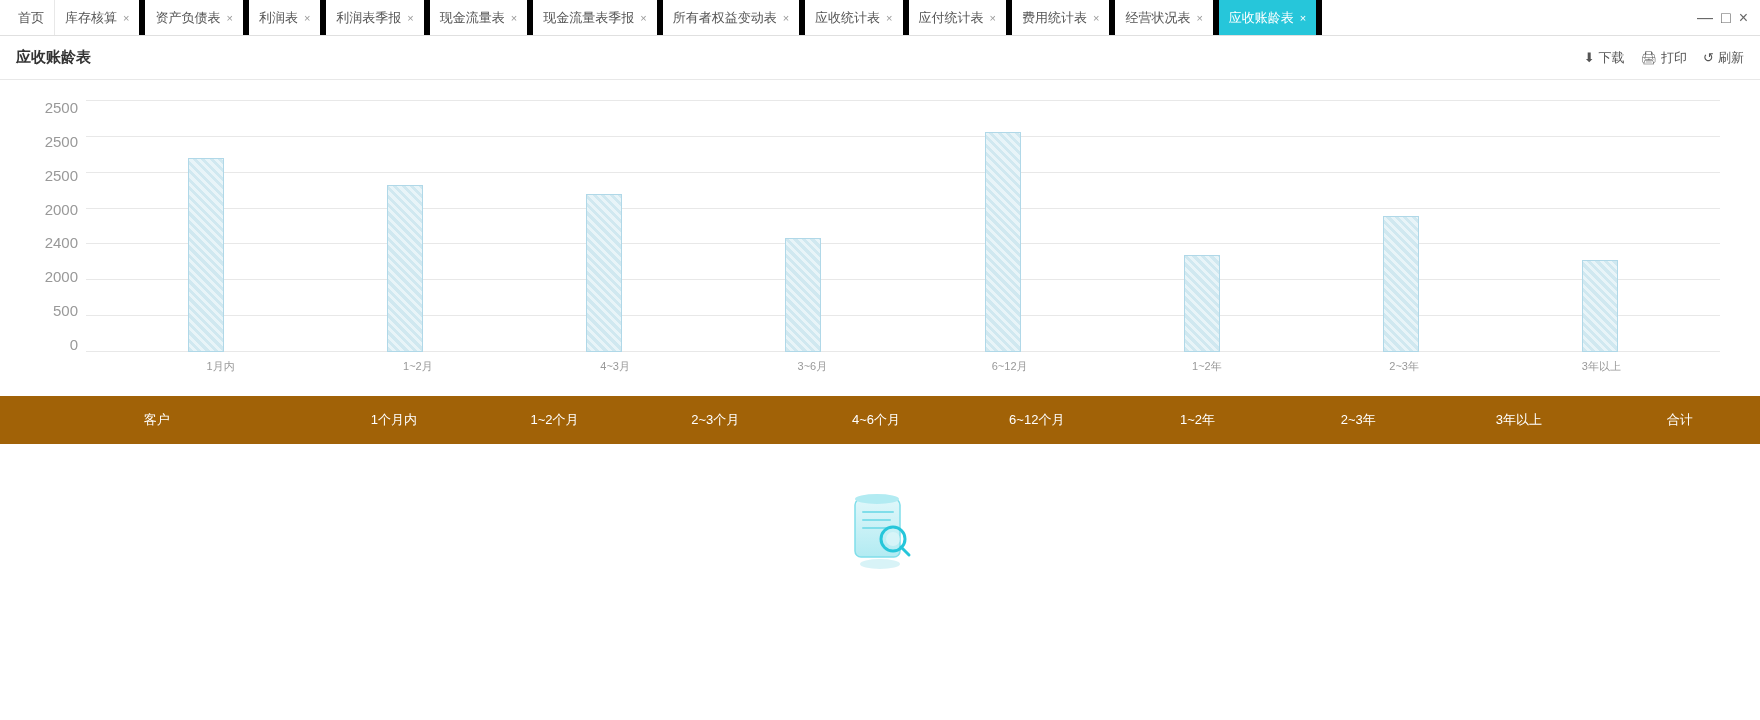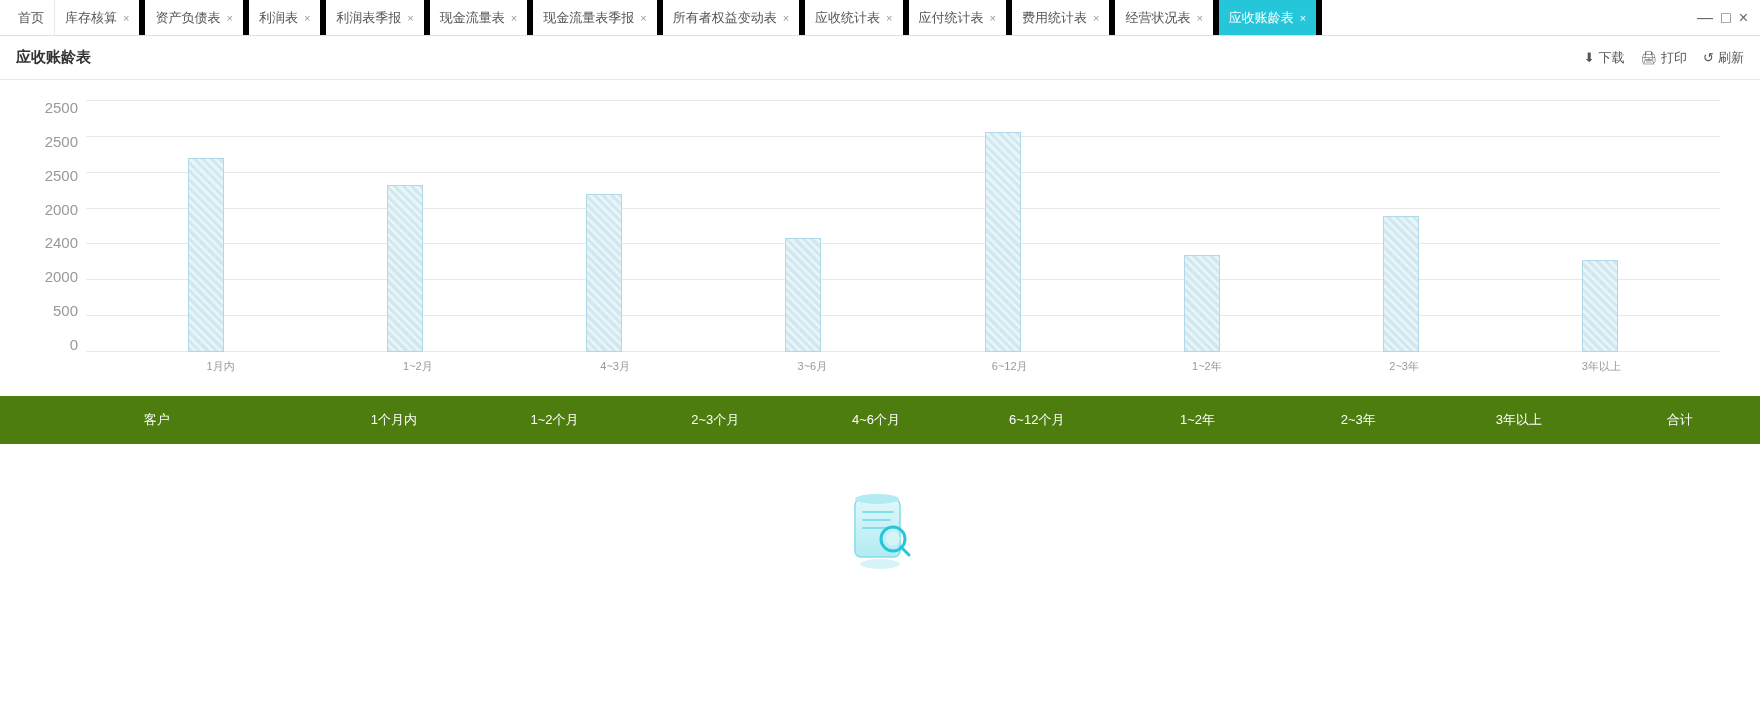--- a/index.html
+++ b/index.html
@@ -190,21 +190,21 @@
     .x-label {
       font-size: 11px;
       color: #999;
       text-align: center;
       width: 60px;
     }
 
     
     .table-header {
       display: flex;
-      background: #4d7c0f;
+      background: #a16207;
       color: #fff;
       height: 48px;
       align-items: center;
     }
     .table-header-cell {
       flex: 1;
       text-align: center;
       font-size: 13px;
       padding: 0 4px;
     }

